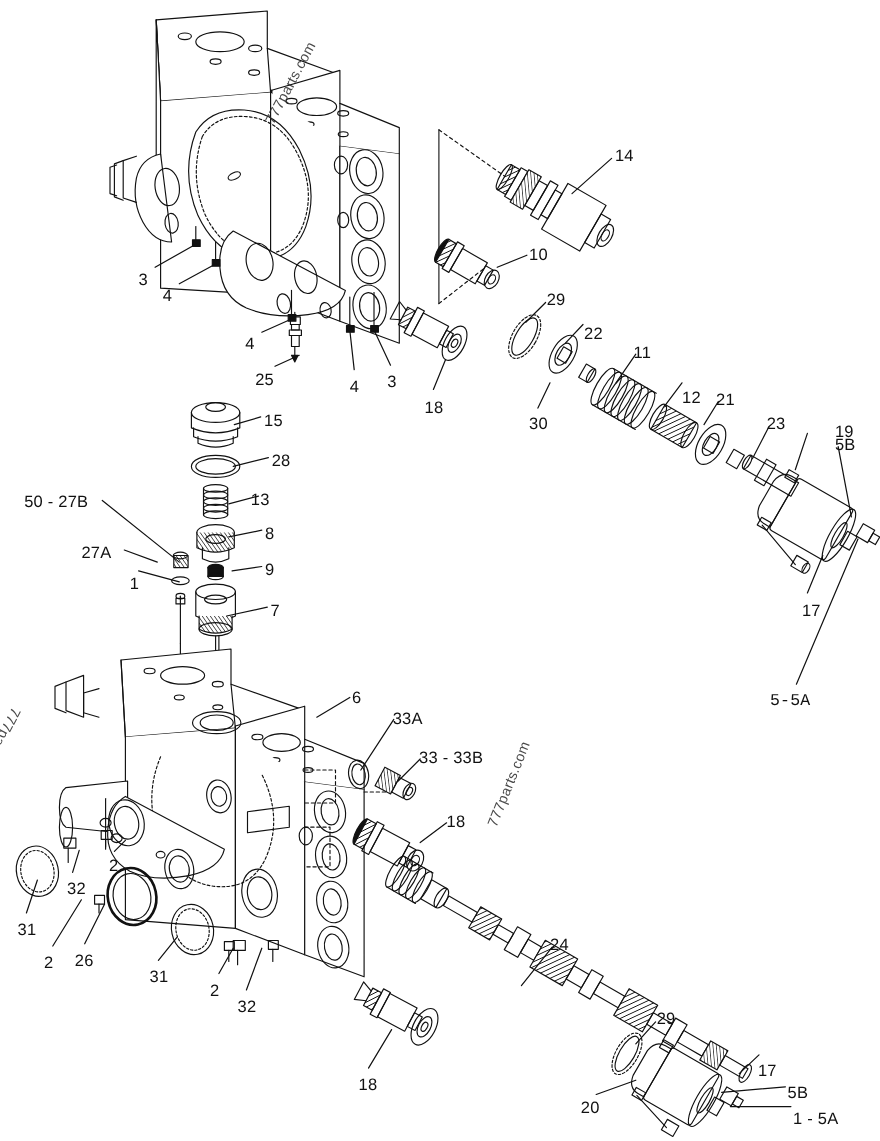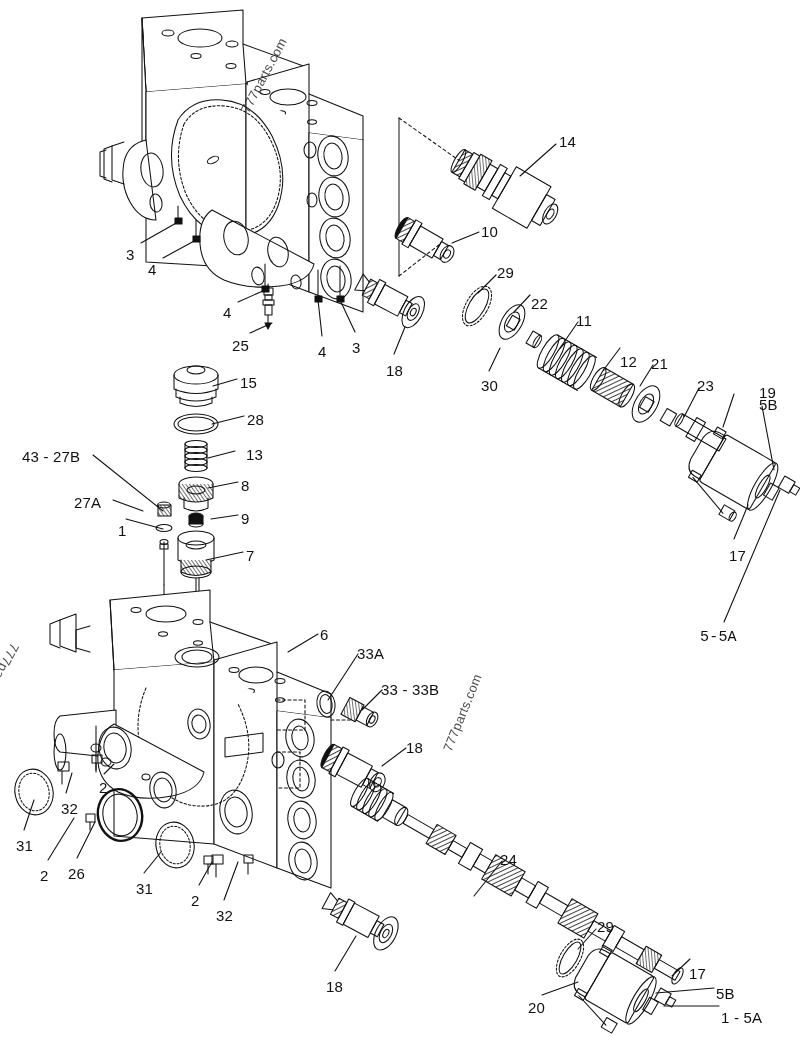--- a/index.html
+++ b/index.html
@@ -536,25 +536,25 @@
       <div class="callout" style="left: 576px; top: 313px;">11</div>
       <div class="callout" style="left: 620px; top: 354px;">12</div>
       <div class="callout" style="left: 651px; top: 356px;">21</div>
       <div class="callout" style="left: 697px; top: 378px;">23</div>
       <div class="callout" style="left: 759px; top: 385px;">19</div>
       <div class="callout" style="left: 759px; top: 397px;">5B</div>
       <div class="callout" style="left: 729px; top: 548px;">17</div>
       <div class="callout" style="left: 700px; top: 630px; font-family: Liberation Mono, monospace;">5-5A</div>
       <div class="callout" style="left: 240px; top: 375px;">15</div>
       <div class="callout" style="left: 247px; top: 412px;">28</div>
-      <div class="callout" style="left: 246px; top: 447px;">13</div>
+      <div class="callout" style="left: 228px; top: 447px;">13</div>
       <div class="callout" style="left: 241px; top: 478px;">8</div>
       <div class="callout" style="left: 241px; top: 511px;">9</div>
       <div class="callout" style="left: 246px; top: 548px;">7</div>
-      <div class="callout" style="left: 22px; top: 449px;">43 - 27B</div>
+      <div class="callout" style="left: 22px; top: 449px;">50 - 27B</div>
       <div class="callout" style="left: 74px; top: 495px;">27A</div>
       <div class="callout" style="left: 118px; top: 523px;">1</div>
       <div class="callout" style="left: 320px; top: 627px;">6</div>
       <div class="callout" style="left: 357px; top: 646px;">33A</div>
       <div class="callout" style="left: 381px; top: 682px;">33 - 33B</div>
       <div class="callout" style="left: 406px; top: 740px;">18</div>
       <div class="callout" style="left: 16px; top: 838px;">31</div>
       <div class="callout" style="left: 61px; top: 801px;">32</div>
       <div class="callout" style="left: 99px; top: 780px;">2</div>
       <div class="callout" style="left: 40px; top: 868px;">2</div>

